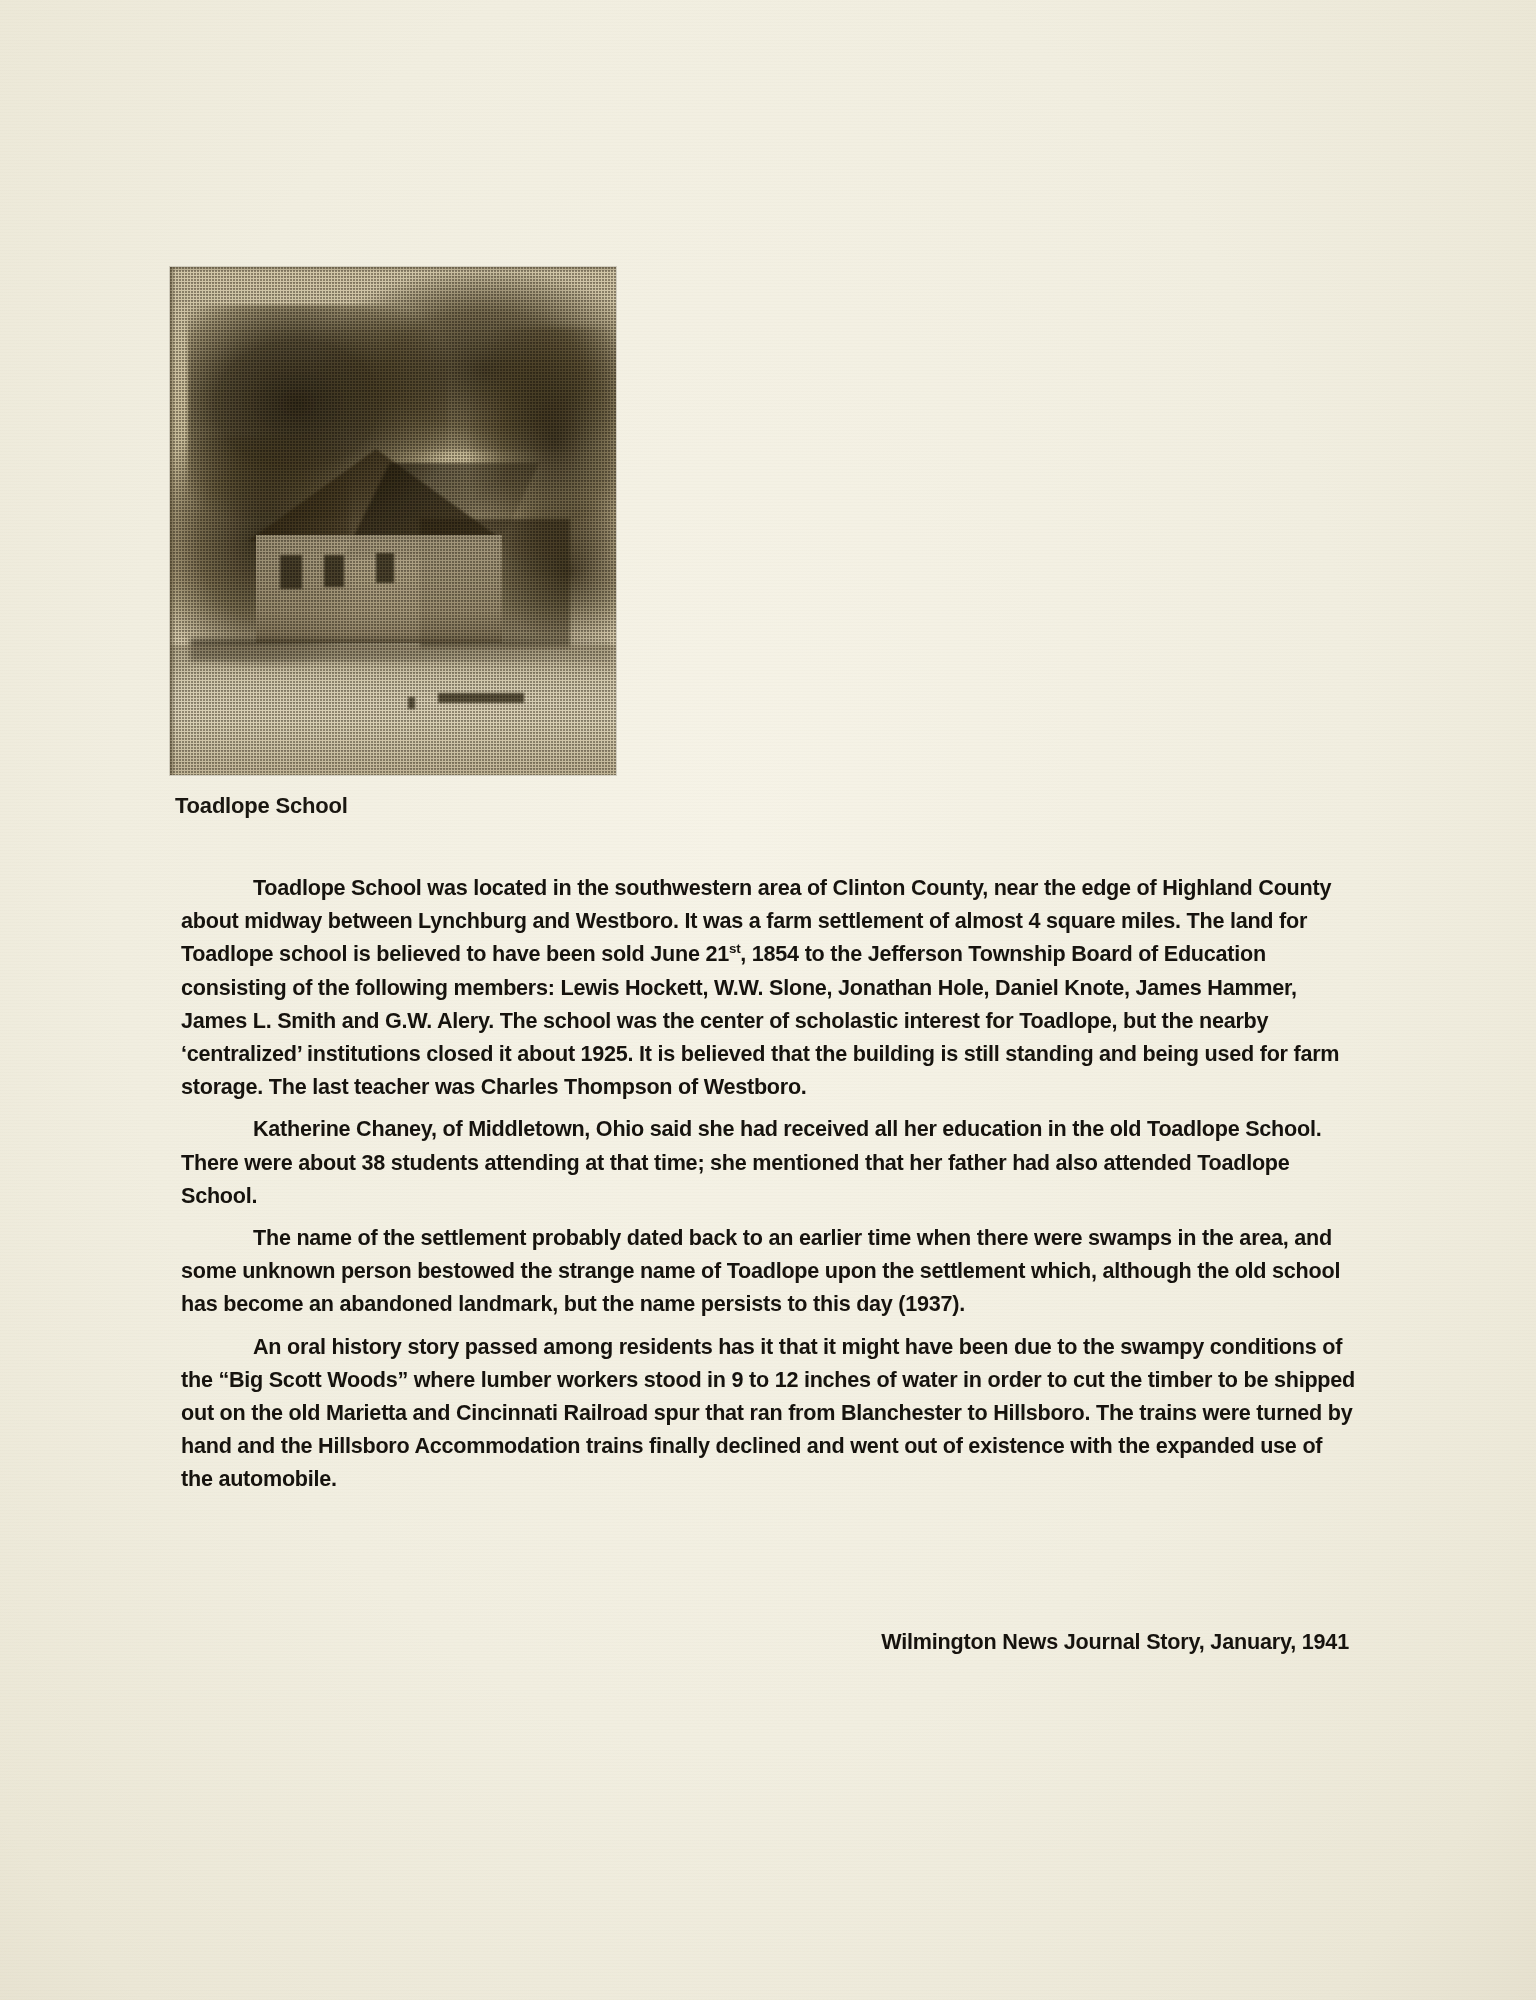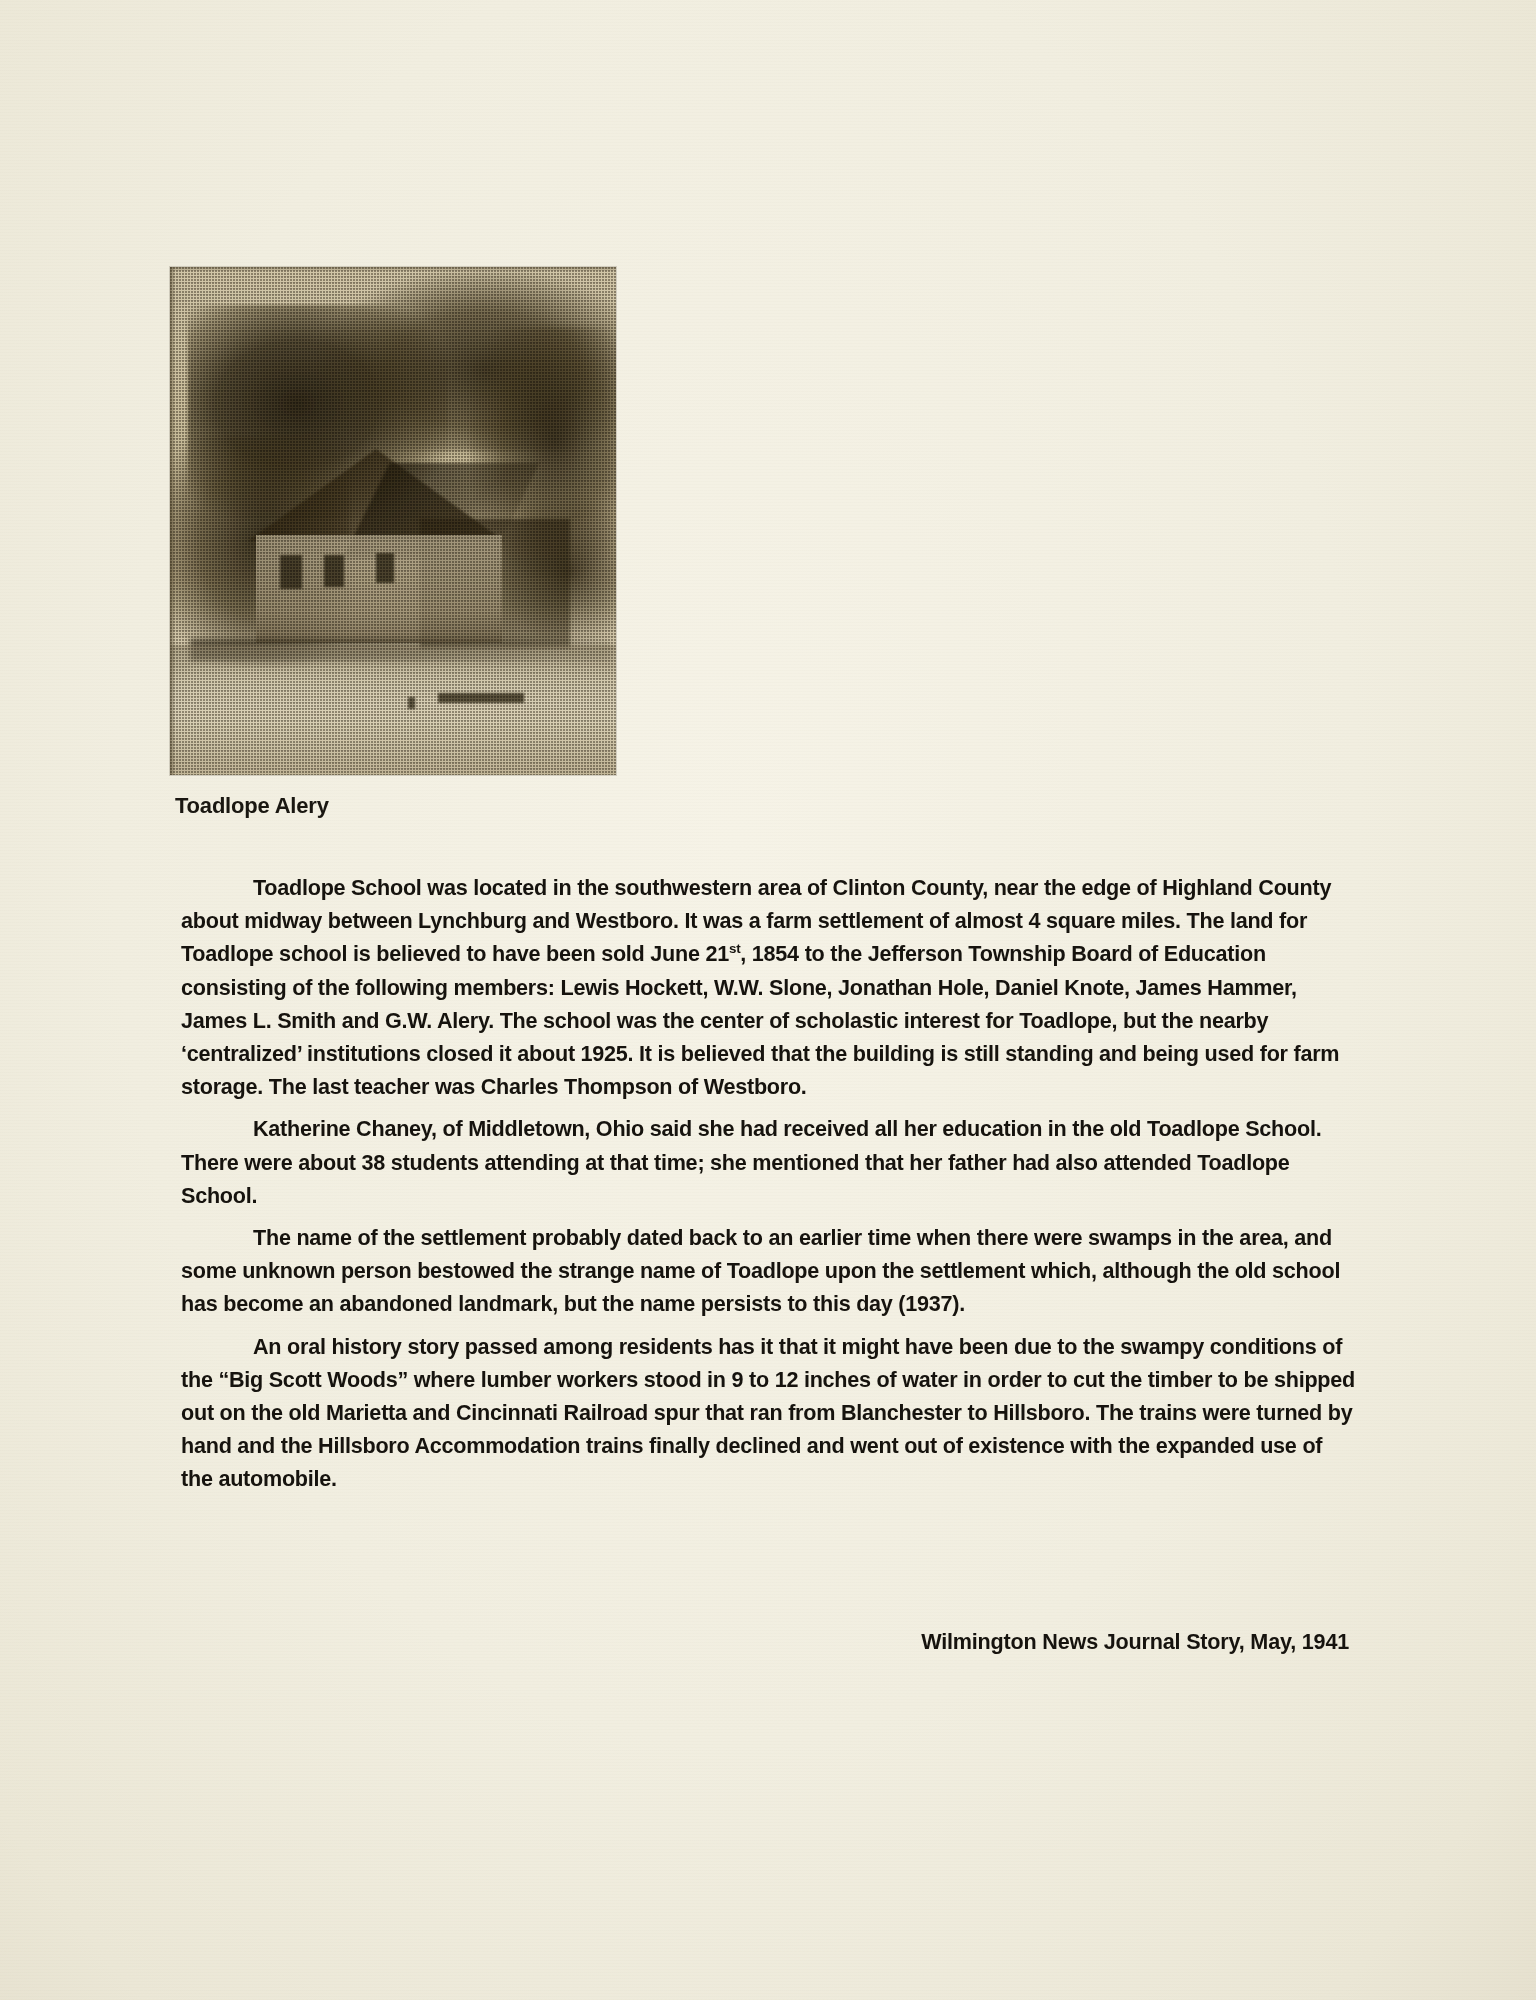--- a/index.html
+++ b/index.html
@@ -283,24 +283,24 @@
     <div class="ground-shadow"></div>
     <div class="ground"></div>
     <div class="post"></div>
     <div class="fence"></div>
     <div class="halftone"></div>
     <div class="scanlines"></div>
     <div class="photo-edge-l"></div>
     <div class="photo-edge-t"></div>
   </div>
 
-  <div class="section-title">Toadlope Alery</div>
+  <div class="section-title">Toadlope School</div>
 
   <div class="body-text">
     <p><span>Toadlope School was located in the southwestern area of Clinton County, near the edge of Highland County about midway between Lynchburg and Westboro.  It was a farm settlement of almost 4 square miles. The land for Toadlope school is believed to have been sold June 21</span><sup>st</sup><span>, 1854 to the Jefferson Township Board of Education consisting of the following members: Lewis Hockett, W.W. Slone, Jonathan Hole, Daniel Knote, James Hammer, James L. Smith and G.W. Alery.  The school was the center of scholastic interest for Toadlope, but the nearby ‘centralized’ institutions closed it about 1925.  It is believed that the building is still standing and being used for farm storage. The last teacher was Charles Thompson of Westboro.</span></p>
     <p> Katherine Chaney, of Middletown, Ohio said she had received all her education in the old Toadlope School.  There were about 38 students attending at that time; she mentioned that her father had also attended Toadlope School.</p>
     <p>The name of the settlement probably dated back to an earlier time when there were swamps in the area, and some unknown person bestowed the strange name of Toadlope upon the settlement which, although the old school has become an abandoned landmark, but the name persists to this day (1937).</p>
     <p>An oral history story passed among residents has it that it might have been due to the swampy conditions of the “Big Scott Woods” where lumber workers stood in 9 to 12 inches of water in order to cut the timber to be shipped out on the old Marietta and Cincinnati Railroad spur that ran from Blanchester to Hillsboro. The trains were turned by hand and the Hillsboro Accommodation trains finally declined and went out of existence with the expanded use of the automobile.</p>
   </div>
 
-  <div class="attribution">Wilmington News Journal Story, May, 1941</div>
+  <div class="attribution">Wilmington News Journal Story, January, 1941</div>
 
 </div>
 
 </body></html>

